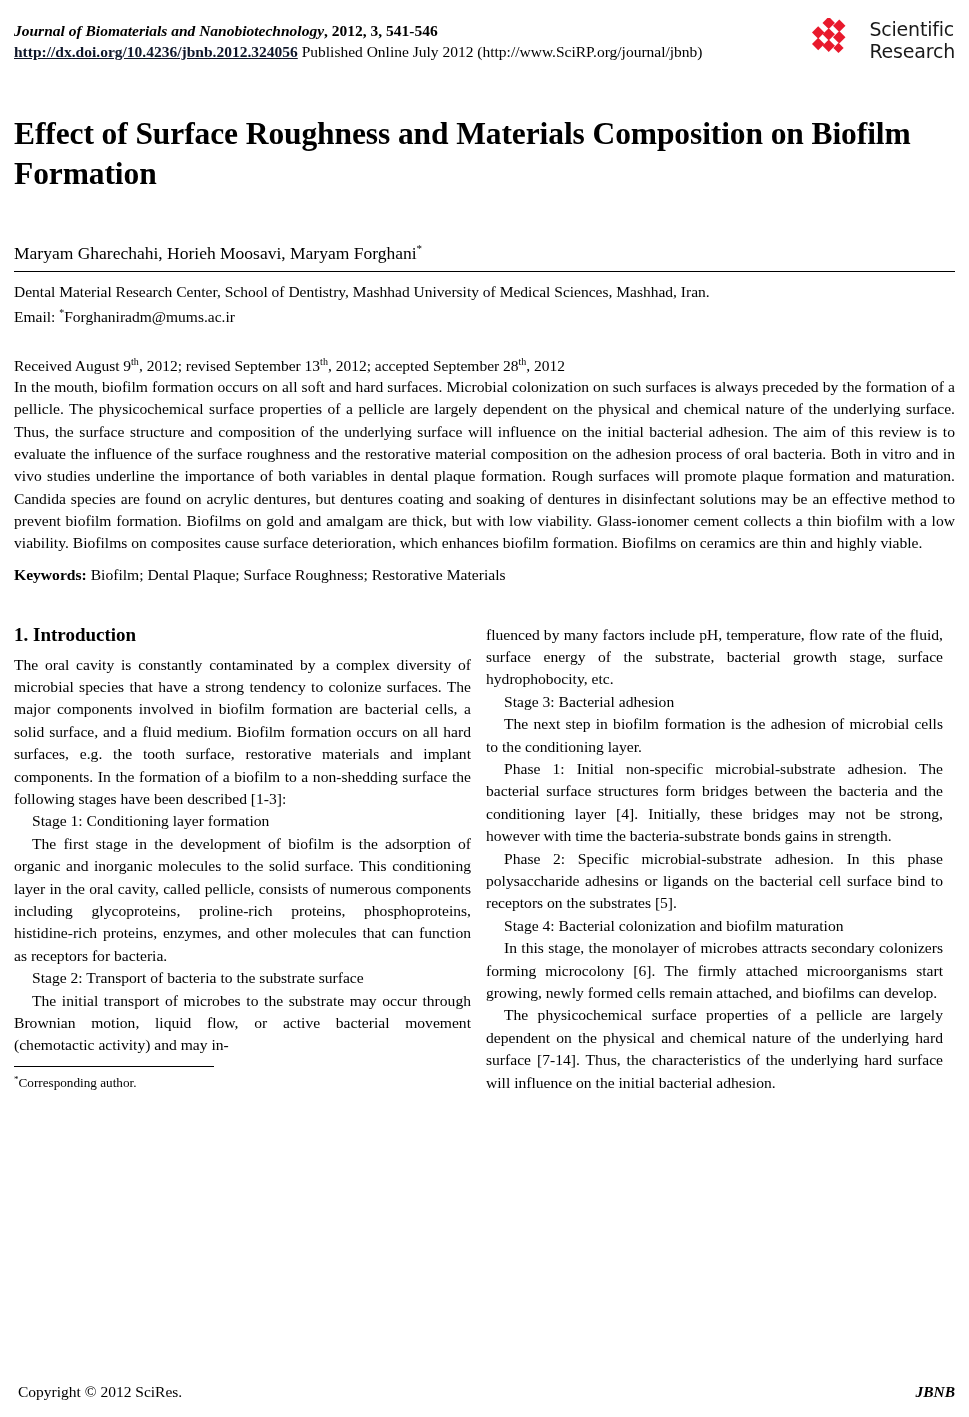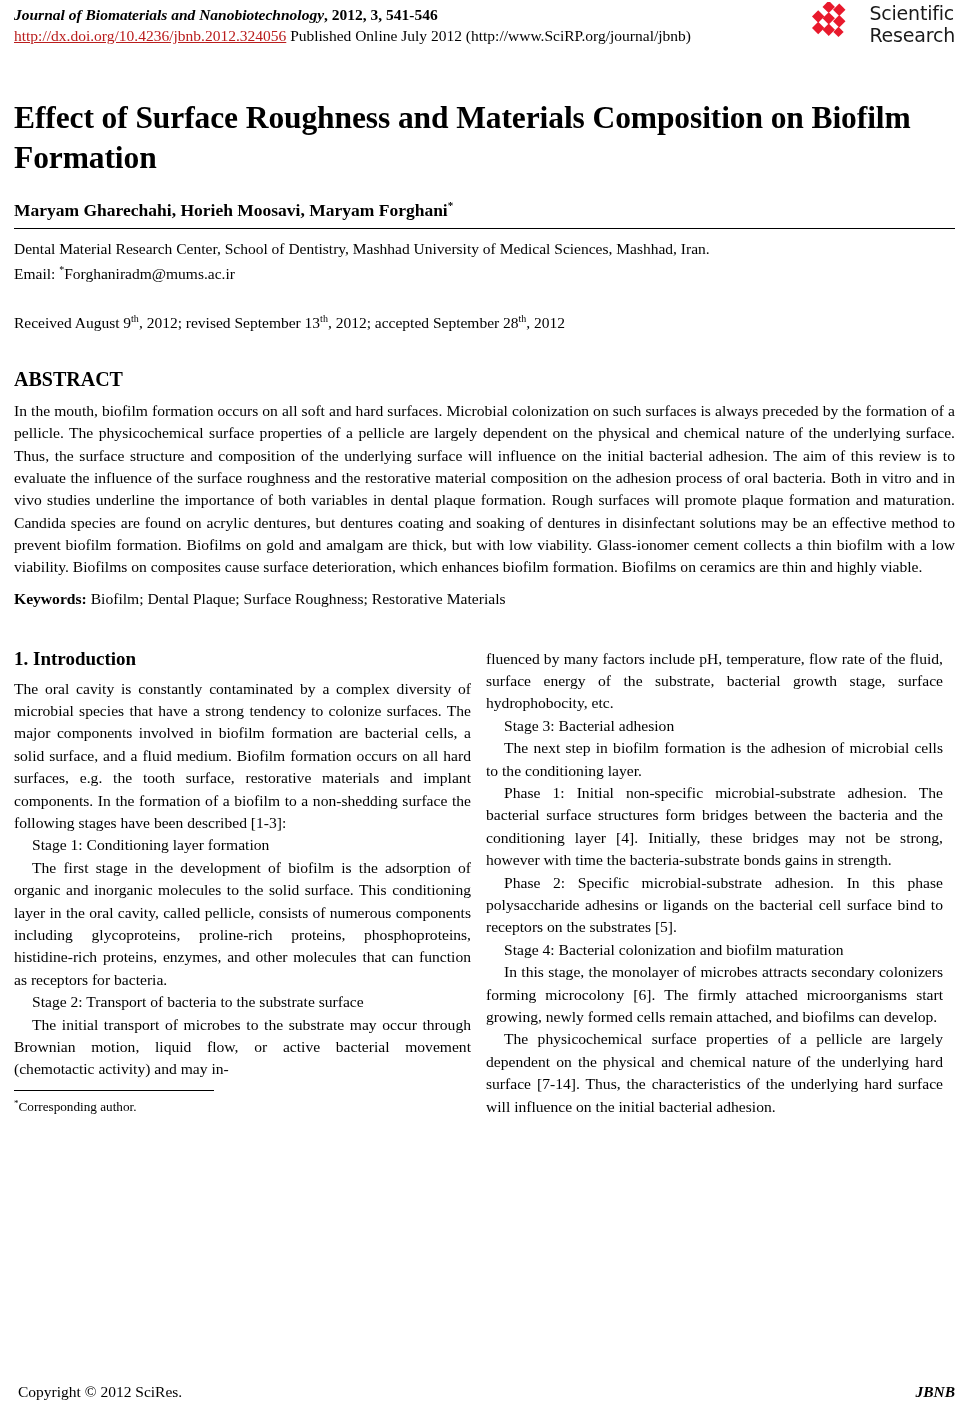--- a/index.html
+++ b/index.html
@@ -13,42 +13,43 @@
     font-family: "Liberation Serif", "DejaVu Serif", serif;
     color: #000000;
     position: relative;
     overflow: hidden;
   }
   .page {
     position: relative;
     width: 969px;
     height: 1417px;
     box-sizing: border-box;
-    padding: 0 14px;
+    padding: 16px 14px;
   }
 
   
   .masthead {
     position: relative;
     height: 58px;
     padding-top: 4px;
   }
   .masthead-lines {
     font-size: 15.5px;
     line-height: 21px;
   }
   .journal-line {
     font-weight: bold;
   }
   .journal-name {
     font-style: italic;
   }
   .doi-link {
-    color: #b91c1c;
+    color: #0f172a;
     text-decoration: underline;
+    font-weight: bold;
   }
   .pub-note {
     color: #000;
   }
   .logo {
     position: absolute;
     right: 0;
     top: 2px;
     display: flex;
     align-items: center;
@@ -70,22 +71,22 @@
   
   .title {
     font-size: 31.5px;
     line-height: 40px;
     font-weight: bold;
     margin: 36px 0 0 0;
     letter-spacing: -0.1px;
   }
   .authors {
     font-size: 17.5px;
-    font-weight: bold;
-    margin-top: 21px;
+    font-weight: normal;
+    margin-top: 48px;
     padding-bottom: 7px;
   }
   .authors sup {
     font-size: 11px;
     vertical-align: super;
   }
   .rule {
     border: 0;
     border-top: 1.4px solid #000;
     margin: 0 0 9px 0;
@@ -222,21 +223,20 @@
   <div class="authors"><span>Maryam Gharechahi, Horieh Moosavi, Maryam Forghani</span><sup>*</sup></div>
   <hr class="rule">
 
   <div class="affiliation">
     <div>Dental Material Research Center, School of Dentistry, Mashhad University of Medical Sciences, Mashhad, Iran.</div>
     <div><span>Email: </span><sup>*</sup><span>Forghaniradm@mums.ac.ir</span></div>
   </div>
 
   <div class="dates"><span>Received August 9</span><sup>th</sup><span>, 2012; revised September 13</span><sup>th</sup><span>, 2012; accepted September 28</span><sup>th</sup><span>, 2012</span></div>
 
-  <div class="abstract-heading">ABSTRACT</div>
   <div class="abstract-body">In the mouth, biofilm formation occurs on all soft and hard surfaces. Microbial colonization on such surfaces is always preceded by the formation of a pellicle. The physicochemical surface properties of a pellicle are largely dependent on the physical and chemical nature of the underlying surface. Thus, the surface structure and composition of the underlying surface will influence on the initial bacterial adhesion. The aim of this review is to evaluate the influence of the surface roughness and the restorative material composition on the adhesion process of oral bacteria. Both in vitro and in vivo studies underline the importance of both variables in dental plaque formation. Rough surfaces will promote plaque formation and maturation. Candida species are found on acrylic dentures, but dentures coating and soaking of dentures in disinfectant solutions may be an effective method to prevent biofilm formation. Biofilms on gold and amalgam are thick, but with low viability. Glass-ionomer cement collects a thin biofilm with a low viability. Biofilms on composites cause surface deterioration, which enhances biofilm formation. Biofilms on ceramics are thin and highly viable.</div>
 
   <div class="keywords"><b>Keywords:</b><span> Biofilm; Dental Plaque; Surface Roughness; Restorative Materials</span></div>
 
   <div class="columns">
 
     <div class="col">
       <div class="section-heading">1. Introduction</div>
       <p class="body-p">The oral cavity is constantly contaminated by a complex diversity of microbial species that have a strong tendency to colonize surfaces. The major components involved in biofilm formation are bacterial cells, a solid surface, and a fluid medium. Biofilm formation occurs on all hard surfaces, e.g. the tooth surface, restorative materials and implant components. In the formation of a biofilm to a non-shedding surface the following stages have been described [1-3]:</p>
       <p class="body-p indent">Stage 1: Conditioning layer formation</p>

